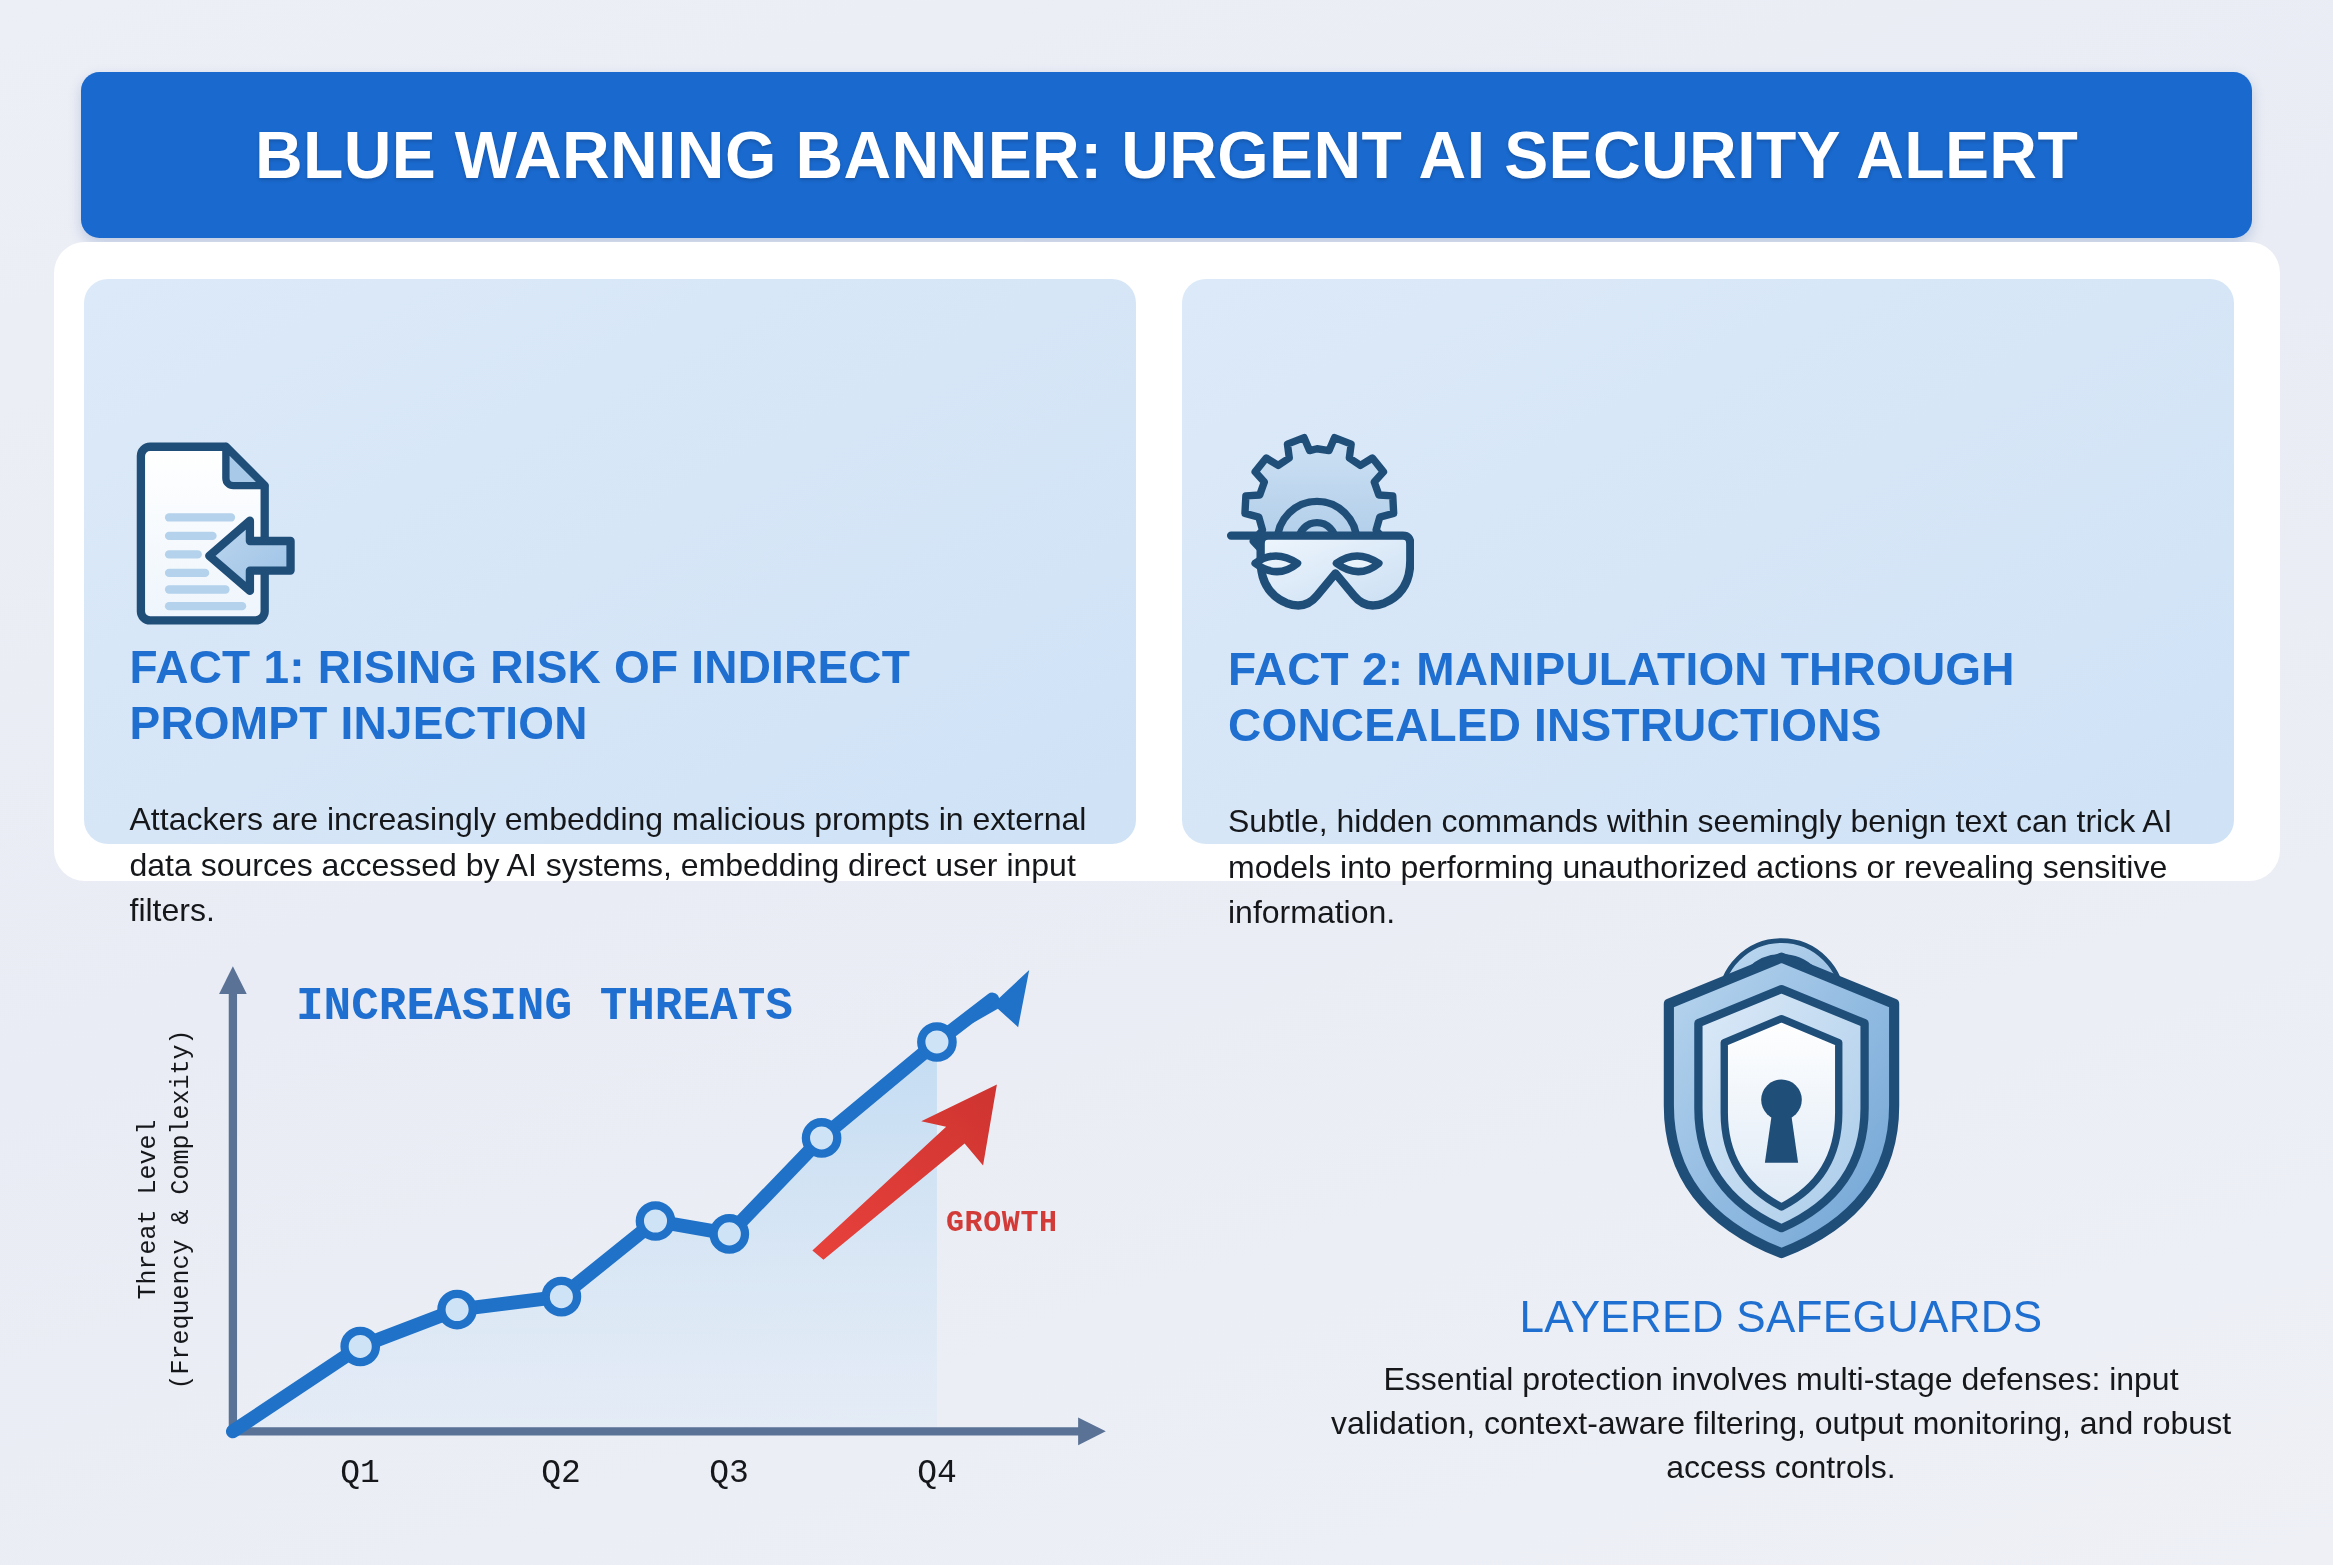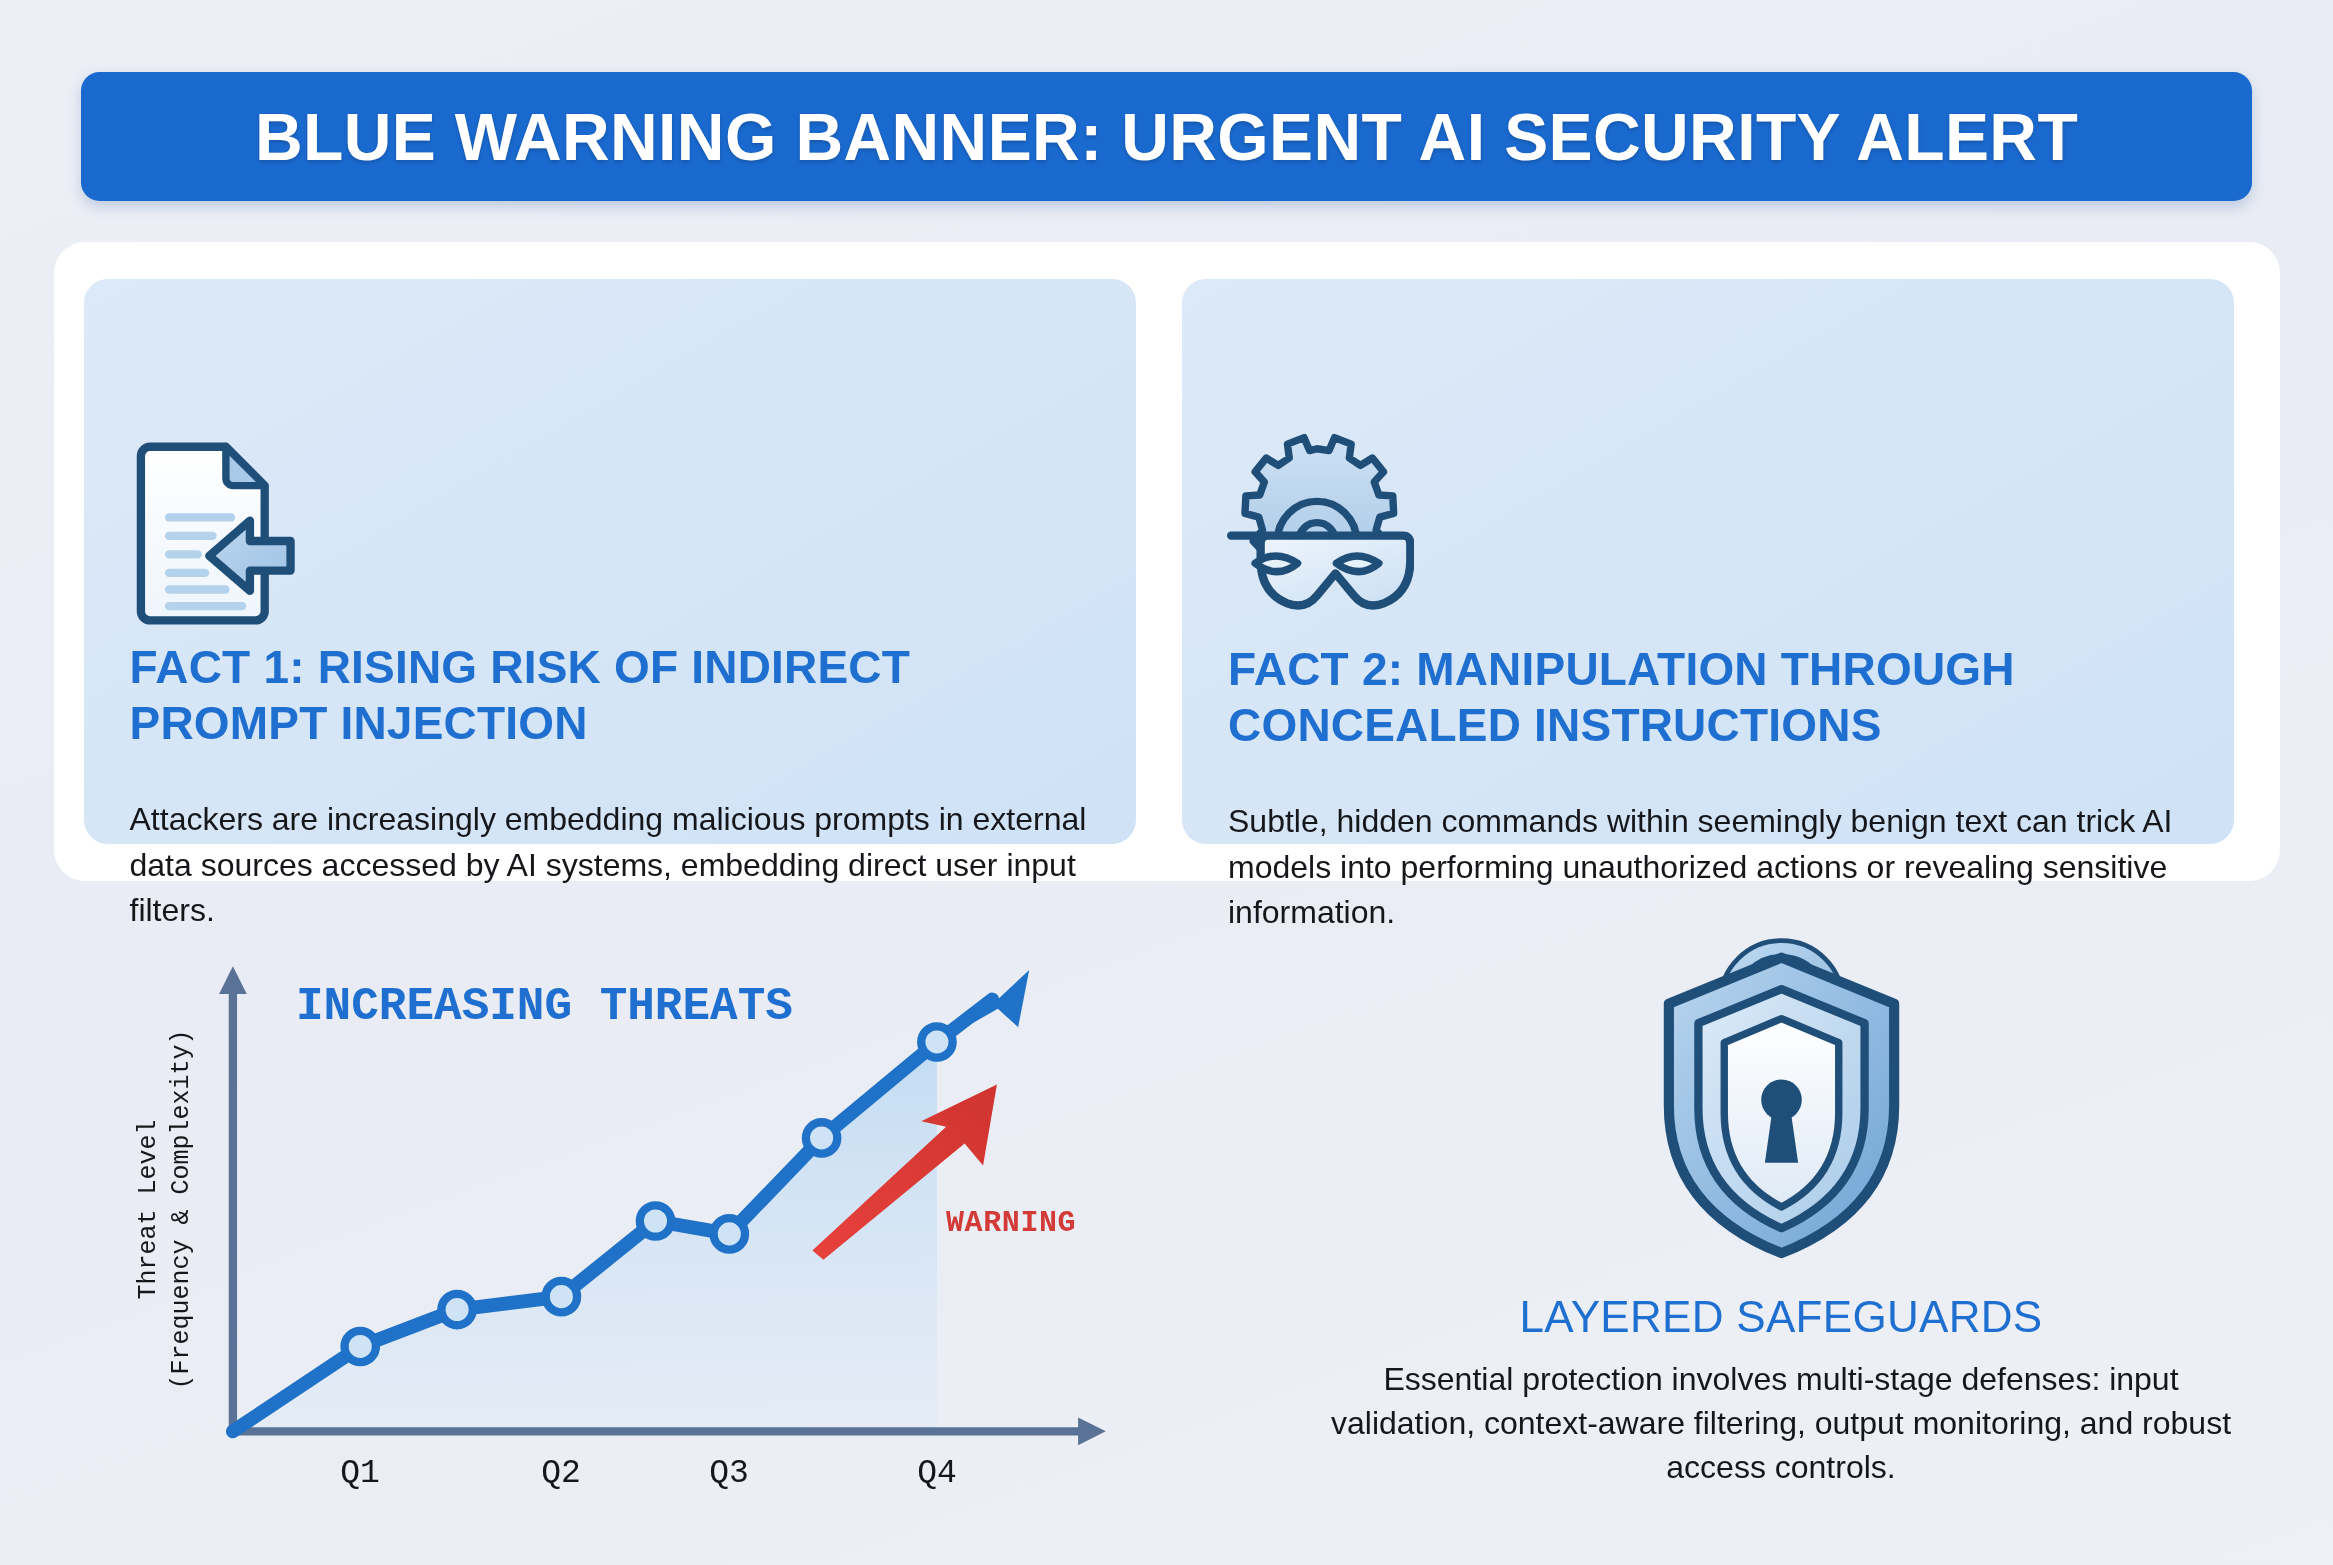--- a/index.html
+++ b/index.html
@@ -12,21 +12,21 @@
   .page {
     position: relative;
     width: 2333px; height: 1565px;
     background: linear-gradient(160deg, #edeff6 0%, #e9ecf4 45%, #eef0f6 100%);
   }
 
   
   .banner {
     position: absolute;
     left: 81px; top: 72px;
-    width: 2171px; height: 129px;
+    width: 2171px; height: 166px;
     background: #1a69ce;
     border-radius: 18.5px;
     display: flex; align-items: center; justify-content: center;
     box-shadow: 0 5.5px 13px rgba(30,80,160,0.22);
   }
   .banner-title {
     color: #ffffff;
     font-size: 66px;
     font-weight: bold;
     letter-spacing: 0.4px;
@@ -266,21 +266,21 @@
         <circle cx="670" cy="312" r="17" fill="#cfe3f6" stroke="#1f72c8" stroke-width="9"></circle>
         <circle cx="770" cy="208" r="17" fill="#cfe3f6" stroke="#1f72c8" stroke-width="9"></circle>
         <circle cx="895" cy="104" r="17" fill="#cfe3f6" stroke="#1f72c8" stroke-width="9"></circle>
       </g>
 
       <g>
         <path d="M760 330 L905 196 L878 190 L960 150 L945 238 L925 214 L772 340 Z" fill="url(#redArrow)"></path>
       </g>
     </svg>
 
-    <div class="growth-label">WARNING</div>
+    <div class="growth-label">GROWTH</div>
 
     <div class="xtick" style="left:249px;">Q1</div>
     <div class="xtick" style="left:450px;">Q2</div>
     <div class="xtick" style="left:618px;">Q3</div>
     <div class="xtick" style="left:826px;">Q4</div>
   </div>
 
   <div class="safeguards">
     <div class="lock-wrap">
       <svg width="277" height="388" viewBox="0 0 300 420">

